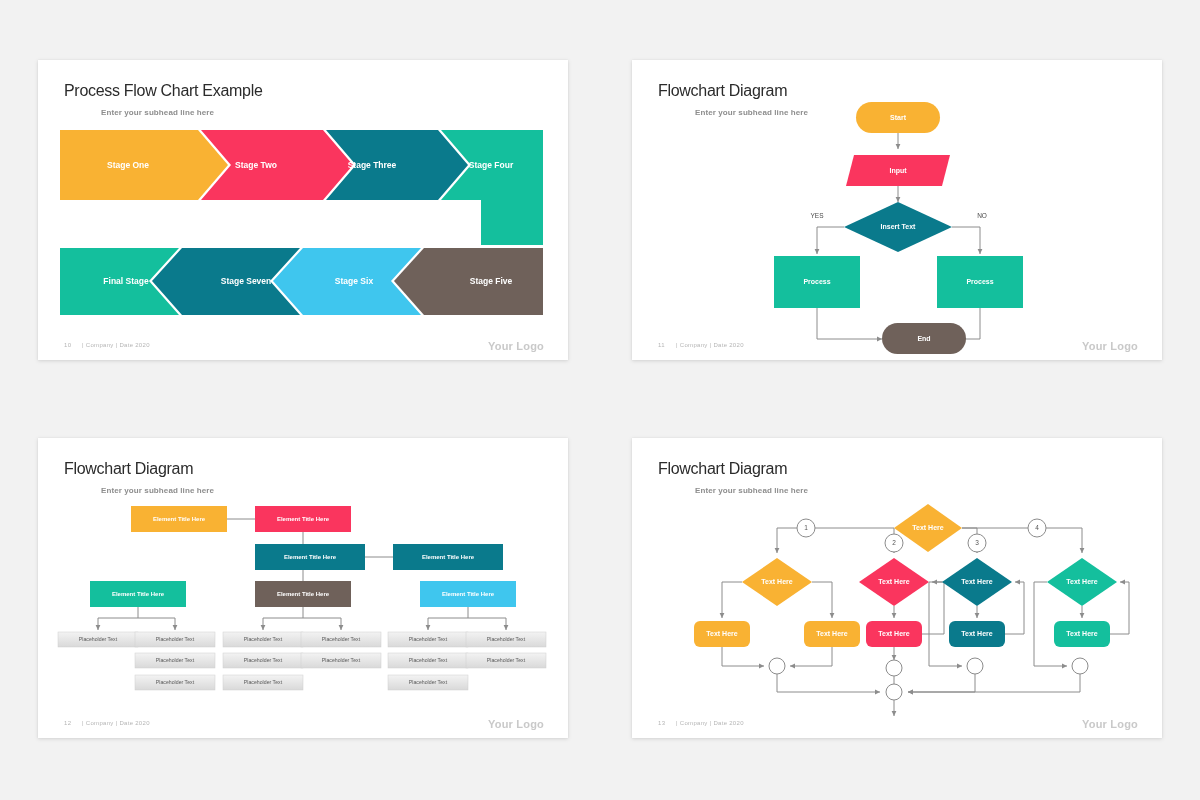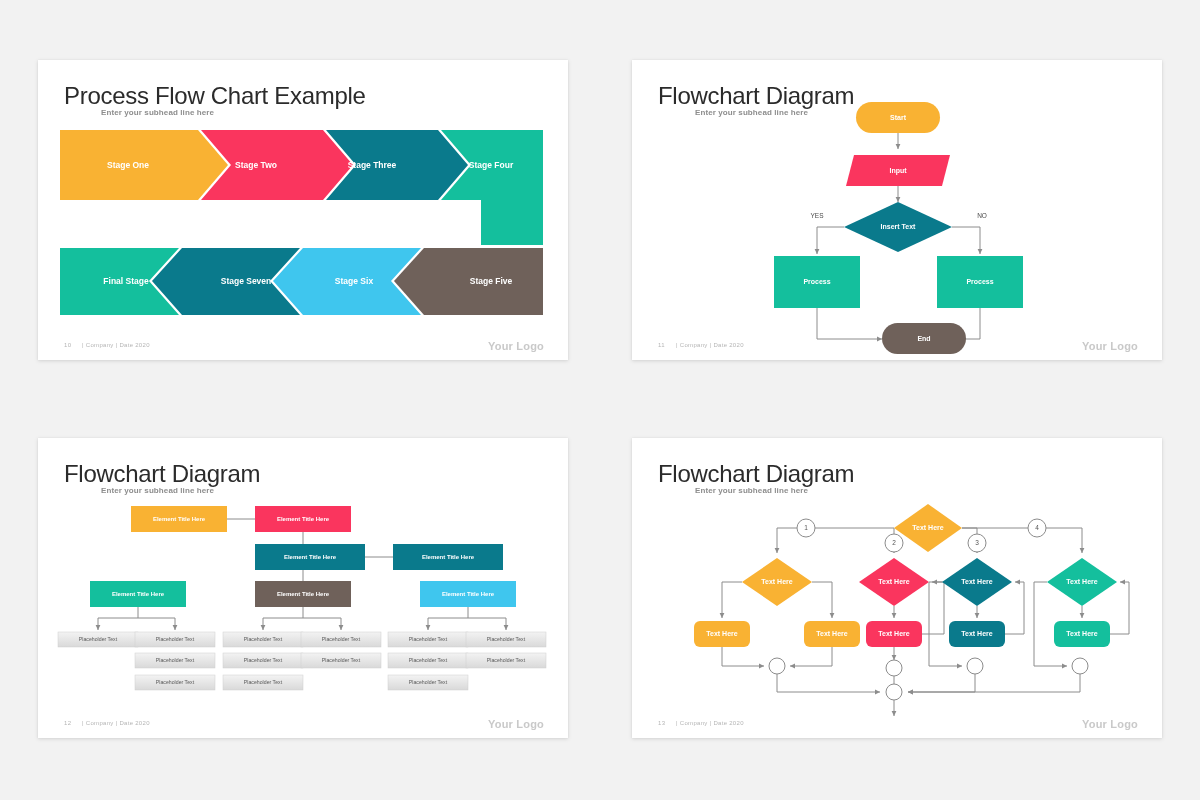--- a/index.html
+++ b/index.html
@@ -18,21 +18,21 @@
     background: #ffffff;
     box-shadow: 0 1px 4px rgba(0,0,0,0.13), 0 0 1px rgba(0,0,0,0.08);
   }
   #slide-1 { left: 38px;  top: 60px;  width: 530px; height: 300px; }
   #slide-2 { left: 632px; top: 60px;  width: 530px; height: 300px; }
   #slide-3 { left: 38px;  top: 438px; width: 530px; height: 300px; }
   #slide-4 { left: 632px; top: 438px; width: 530px; height: 300px; }
 
   .s-title {
     position: absolute; left: 26px; top: 22px;
-    font-size: 24px; font-weight: 400; color: #2b2b2b;
+    font-size: 16px; font-weight: 400; color: #2b2b2b;
     letter-spacing: -0.3px; white-space: nowrap;
   }
   .s-sub {
     position: absolute; left: 27px; top: 48px;
     font-size: 8px; font-weight: 700; color: #8d8d8d;
     letter-spacing: 0.1px; white-space: nowrap; padding-left: 36px;
   }
   .s-foot-page {
     position: absolute; left: 26px; bottom: 12px;
     font-size: 6px; color: #b5b5b5; letter-spacing: 0.3px;

